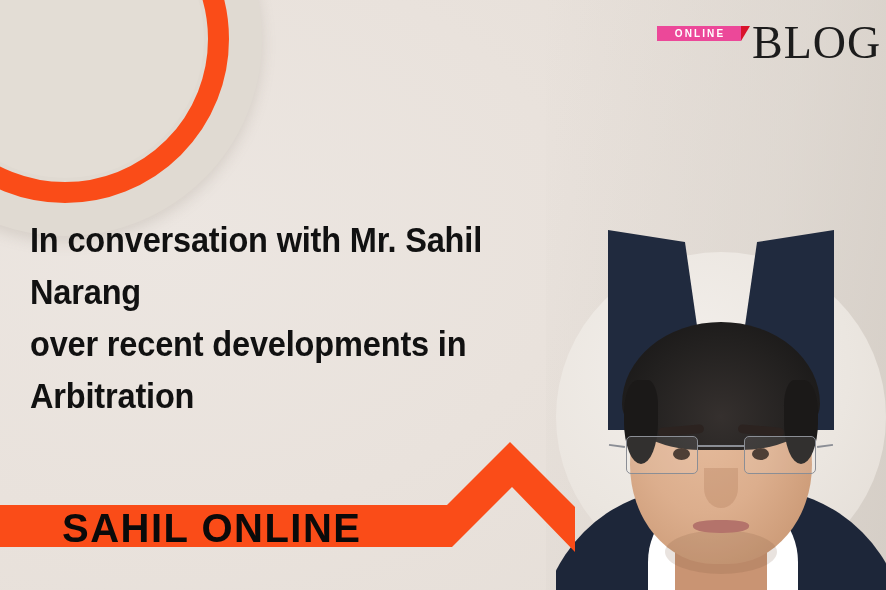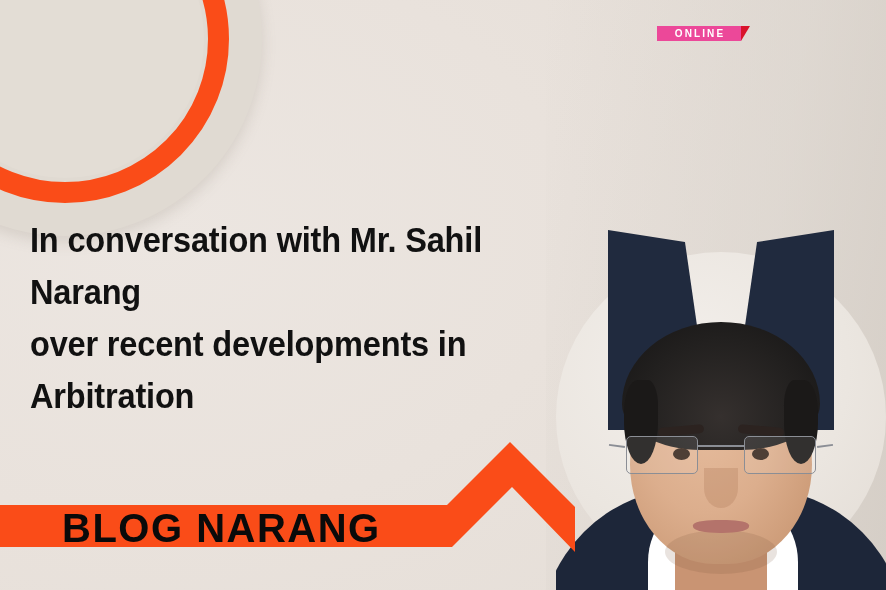--- a/index.html
+++ b/index.html
@@ -420,27 +420,28 @@
     </div>
     <div class="p-nose"></div>
     <div class="p-chin-shade"></div>
     <div class="p-mouth"></div>
   </div>
 
   <svg class="banner-layer" viewBox="0 0 886 150">
     <path d="M 0 65 L 447 65 L 510 2 L 575 67 L 575 112 L 512 47 L 452 107 L 0 107 Z" fill="#FA4C18"></path>
   </svg>
 
-  <div class="banner-name">BLOG NARANG</div>
+  <div class="banner-name">SAHIL ONLINE</div>
 
   <div class="title">In conversation with Mr. Sahil Narang
 over recent developments in
 Arbitration</div>
 
   <div class="logo">
     <div class="logo-scc">
       <div class="logo-online">
         <span>ONLINE</span>
       </div>
     </div>
+    <div class="logo-blog">BLOG</div>
   </div>
 
 </div>
 
 </body></html>

